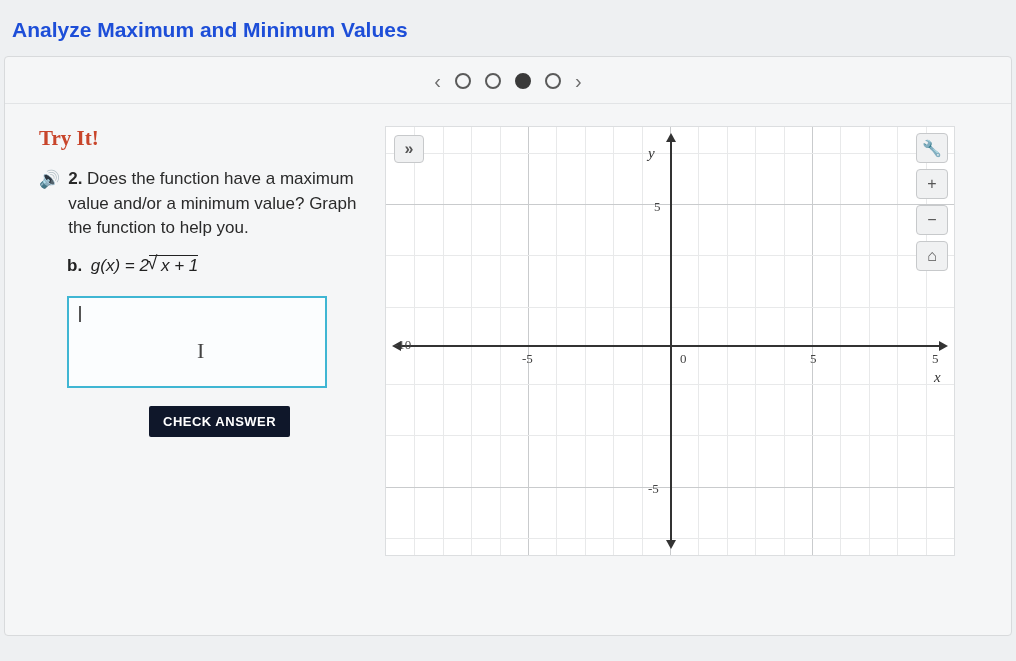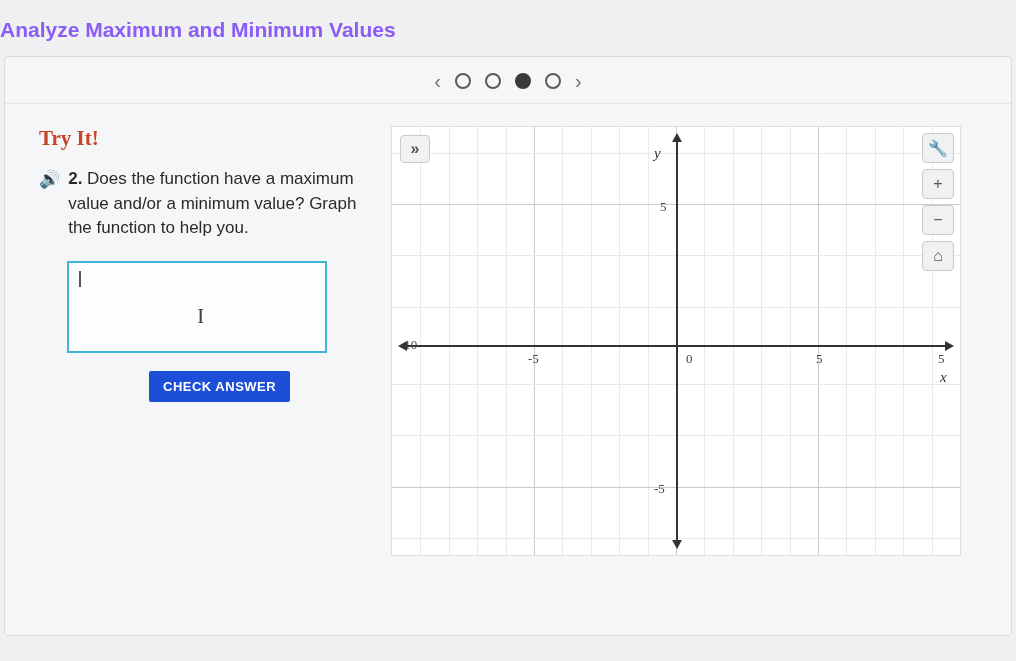--- a/index.html
+++ b/index.html
@@ -7,22 +7,22 @@
       font-family: Arial, Helvetica, sans-serif;
       width: 1016px;
       height: 661px;
       background: #eef0f2;
       position: relative;
       overflow: hidden;
     }
     .page-title {
       font-size: 21px;
       font-weight: bold;
-      color: #8b5cf6;
-      padding: 18px 8px 14px 0;
+      color: #1d4ed8;
+      padding: 18px 8px 14px 12px;
     }
     .content-panel {
       background: #f5f6f7;
       border: 1px solid #d8dadc;
       border-radius: 4px;
       margin: 0 4px;
       height: 580px;
       position: relative;
     }
     .pager {
@@ -47,21 +47,21 @@
       background: transparent;
       cursor: pointer;
     }
     .pager .dot.filled {
       background: #3a3a3a;
       border-color: #3a3a3a;
     }
     .body {
       display: flex;
       padding: 22px 14px 10px 34px;
-      gap: 22px;
+      gap: 16px;
       position: relative;
     }
     .left { width: 330px; flex: 0 0 330px; }
     .tryit {
       color: #c8452b;
       font-weight: bold;
       font-size: 21px;
       margin-bottom: 16px;
       font-family: Georgia, 'Times New Roman', serif;
     }
@@ -98,21 +98,21 @@
       position: absolute;
       left: 50%;
       top: 45%;
       font-family: serif;
       font-size: 22px;
       color: #444;
     }
     .check-btn {
       margin: 18px 0 0 110px;
       display: inline-block;
-      background: #1d4ed8;
+      background: #0f172a;
       color: #fff;
       font-size: 13px;
       font-weight: bold;
       letter-spacing: 0.5px;
       padding: 8px 14px;
       border: none;
       cursor: pointer;
       border-radius: 2px;
     }
     .graph-area {
@@ -189,20 +189,24 @@
       <div class="tryit">Try It!</div>
 
       <div class="qrow">
         <span class="audio-icon">🔊</span>
         <div class="qtext">
           <span class="qnum">2.</span>
           <span>Does the function have a maximum value and/or a minimum value? Graph the function to help you.</span>
         </div>
       </div>
 
+      <div class="formula">
+        <span class="label">b.</span>
+        <span style="font-style: italic;">g(x) = 2</span><span class="sqrt-wrap"><span class="sqrt-sign">√</span><span style="font-style: italic;">x + 1</span></span>
+      </div>
 
       <div class="answer-box">
         <span class="bar"></span>
         <span class="answer-cursor">I</span>
       </div>
 
       <button class="check-btn">CHECK ANSWER</button>
     </div>
 
     <div class="graph-area">

